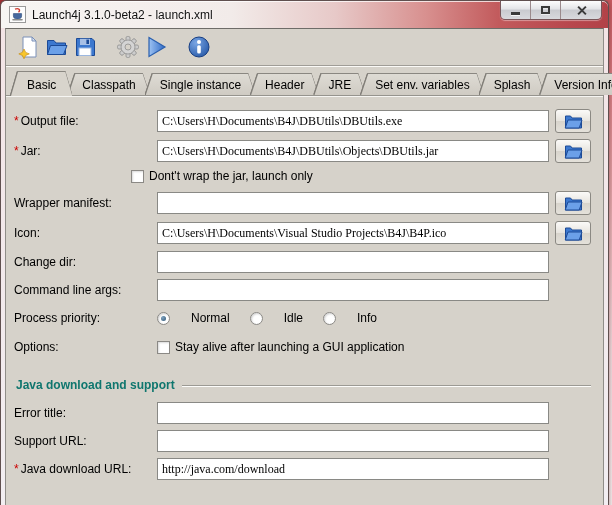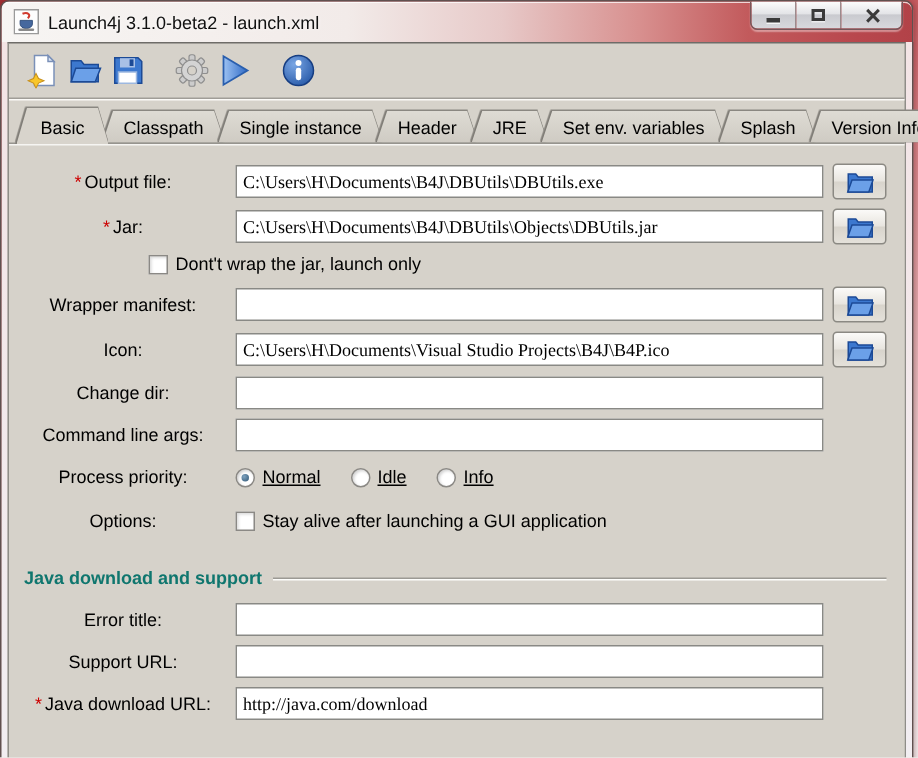--- a/index.html
+++ b/index.html
@@ -45,32 +45,32 @@
   .tab { clip-path:polygon(7px 0,calc(100% - 7px) 0,100% 100%,0 100%);
     padding:4px 14px 3px; background:linear-gradient(#dedbd4,#cfcbc3); white-space:nowrap; cursor:default; }
   .tabwrap.sel { position:relative; z-index:3; margin-bottom:-1px; }
   .tabwrap.sel .tab { padding:6px 16px 4px; background:#d8d4cc; }
 
   
   .panel { border-top:1px solid #96948e; box-shadow:inset 0 1px 0 #f6f5f2;
     padding:13px 8px 0 8px; background:#d6d2ca; }
   .row { display:flex; align-items:center; margin-bottom:6px; position:relative; padding-right:46px; }
   .row.has-browse { padding-right:0; }
-  .lbl { width:136px; text-align:center; margin-right:7px; white-space:nowrap; flex:0 0 auto; }
+  .lbl { width:136px; text-align:left; margin-right:7px; white-space:nowrap; flex:0 0 auto; }
   .req { color:#cc0000; margin-right:2px; }
   .txt { flex:1; height:22px; border:1px solid #898985; background:#fff; font-family:Liberation Serif, serif;
     font-size:12px; padding:0 4px; color:#000; border-radius:0; outline:none; }
   .browse { width:36px; height:24px; margin-left:6px; margin-right:4px; flex:0 0 auto;
     border:1px solid #8b8983; border-radius:3px; display:flex; align-items:center; justify-content:center;
     background:linear-gradient(180deg,#fbfaf8,#e8e5df 48%,#d8d4cc 52%,#e4e1da); cursor:default; }
-  .cbrow { margin-left:85px; display:flex; align-items:center; margin-bottom:8px; }
+  .cbrow { margin-left:117px; display:flex; align-items:center; margin-bottom:8px; }
   .checkbox { width:13px; height:13px; background:#fff; border:1px solid #8b8985; margin-right:5px; flex:0 0 auto;
     box-shadow:inset 1px 1px 2px rgba(0,0,0,.15); }
   .radios { display:flex; align-items:center; gap:20px; height:22px; }
-  .radio { display:flex; align-items:center; gap:5px; cursor:default;text-decoration:underline; }
+  .radio { display:flex; align-items:center; gap:21px; cursor:default; }
   .rdot { width:13px; height:13px; border-radius:50%; background:#fff; border:1px solid #8b8985;
     box-shadow:inset 1px 1px 2px rgba(0,0,0,.18); position:relative; }
   .radio.on .rdot::after { content:""; position:absolute; left:3px; top:3px; width:5px; height:5px; border-radius:50%;
     background:radial-gradient(circle at 35% 35%,#7fa3c0,#2f5573); }
   .shortrow { height:22px; margin-bottom:7px; }
 
   .section { display:flex; align-items:center; margin:20px 4px 10px 2px; }
   .section .stitle { color:#0f766e; font-weight:bold; white-space:nowrap; }
   .section .sline { flex:1; margin-left:7px; margin-top:2px; height:2px;
     border-top:1px solid #9c9a94; border-bottom:1px solid #fdfdfb; }

